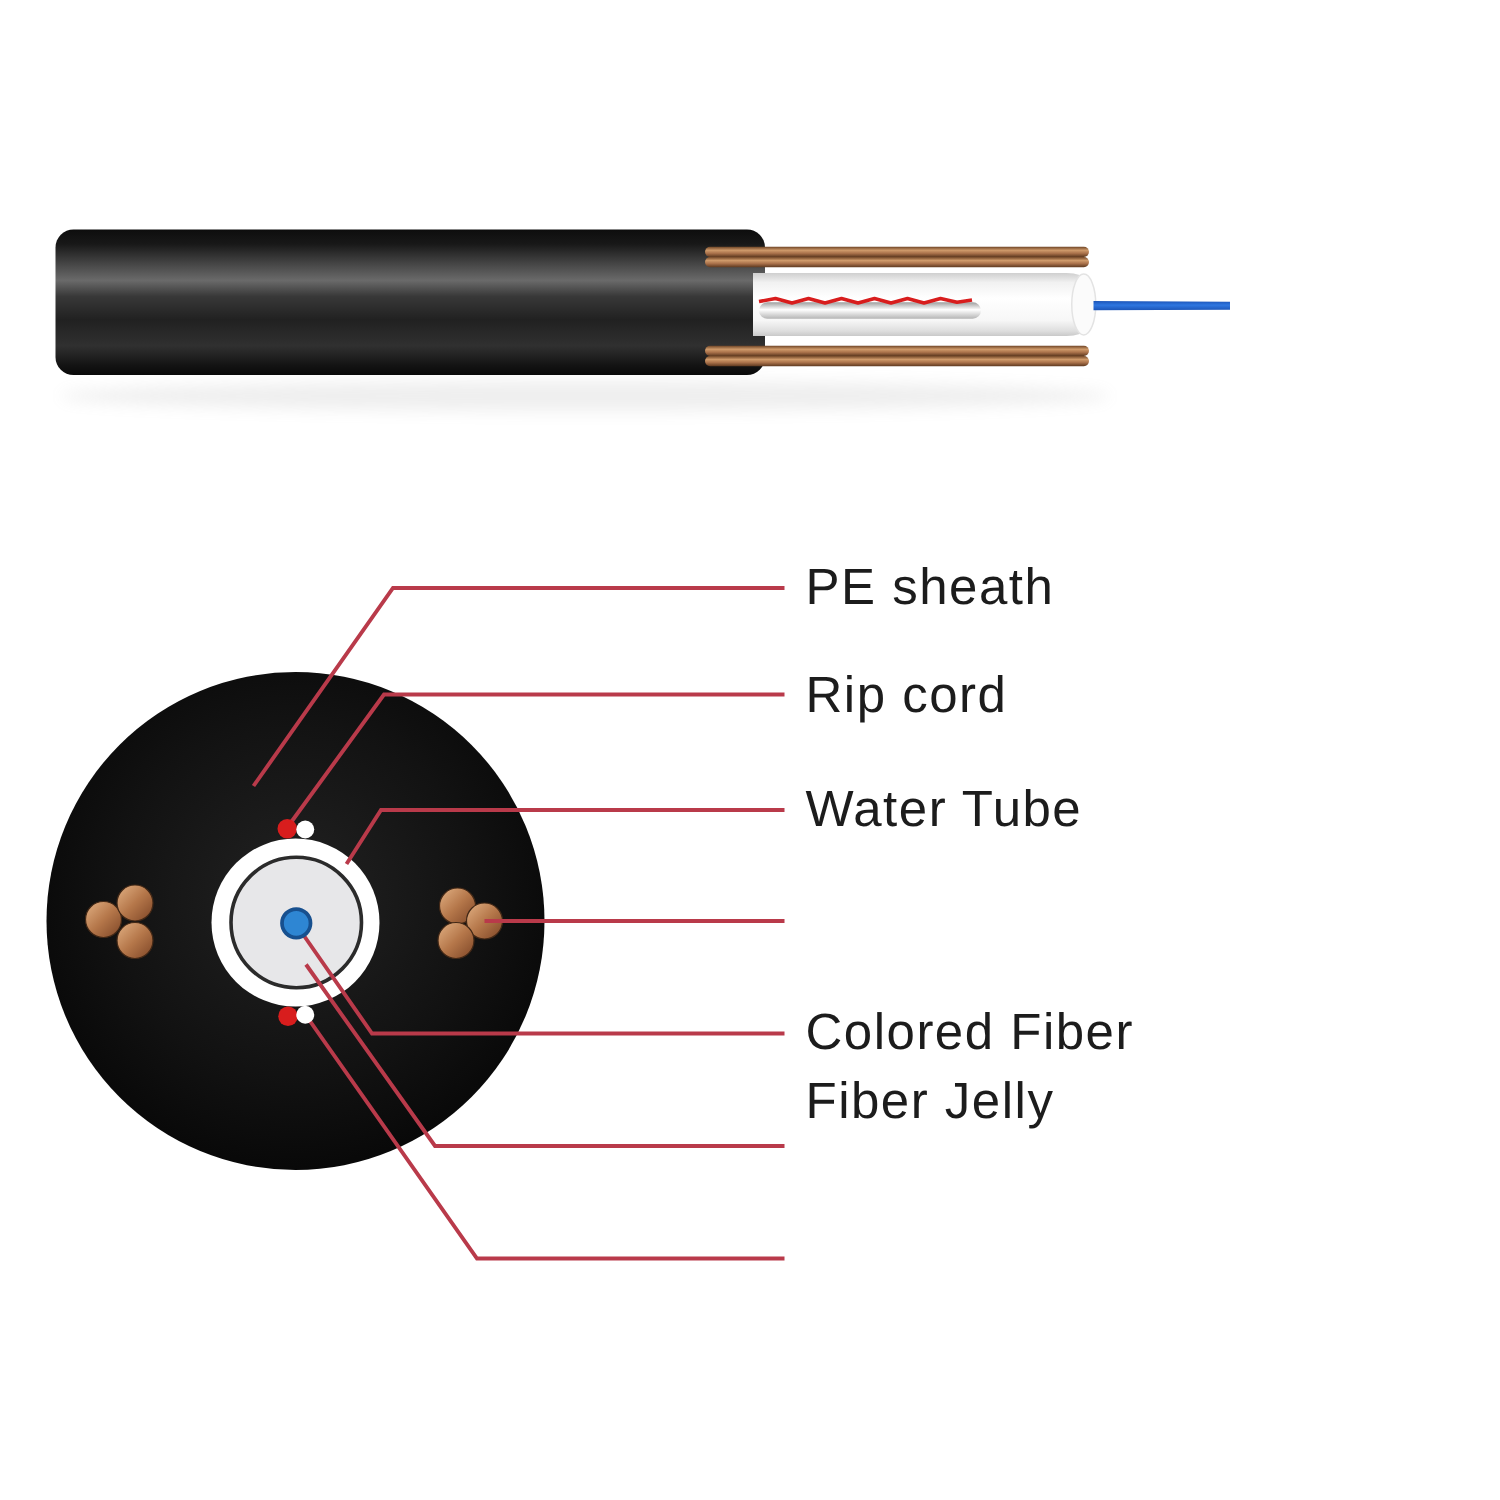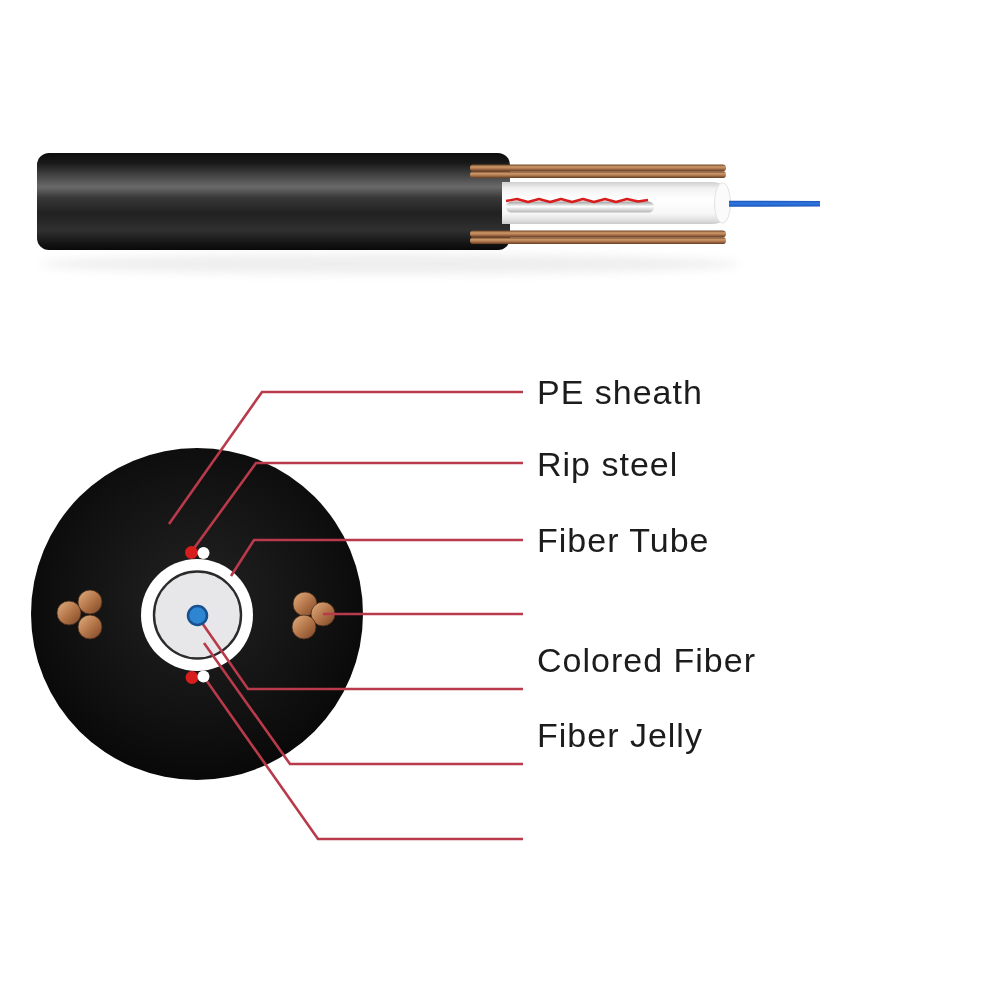--- a/index.html
+++ b/index.html
@@ -118,17 +118,17 @@
 
       <circle cx="197.5" cy="615.5" r="9.5" style="fill:var(--colored-fiber-blue,#2e86d3)" stroke="#17508f" stroke-width="2.5"></circle>
       <circle cx="191.5" cy="552.5" r="6.5" style="fill:var(--rip-cord-red,#d81d1d)"></circle>
       <circle cx="203.5" cy="553" r="6" fill="#ffffff"></circle>
       <circle cx="192" cy="677.5" r="6.5" style="fill:var(--rip-cord-red,#d81d1d)"></circle>
       <circle cx="203.5" cy="676.5" r="6" fill="#ffffff"></circle>
     </g>
   </svg>
 
   <div class="label" style="top:392px">PE sheath</div>
-  <div class="label" style="top:464px">Rip steel</div>
-  <div class="label" style="top:540px">Fiber Tube</div>
-  <div class="label" style="top:660px">Colored Fiber</div>
+  <div class="label" style="top:464px">Rip cord</div>
+  <div class="label" style="top:540px">Water Tube</div>
+  <div class="label" style="top:689px">Colored Fiber</div>
   <div class="label" style="top:735px">Fiber Jelly</div>
 </div>
 
 </body></html>

